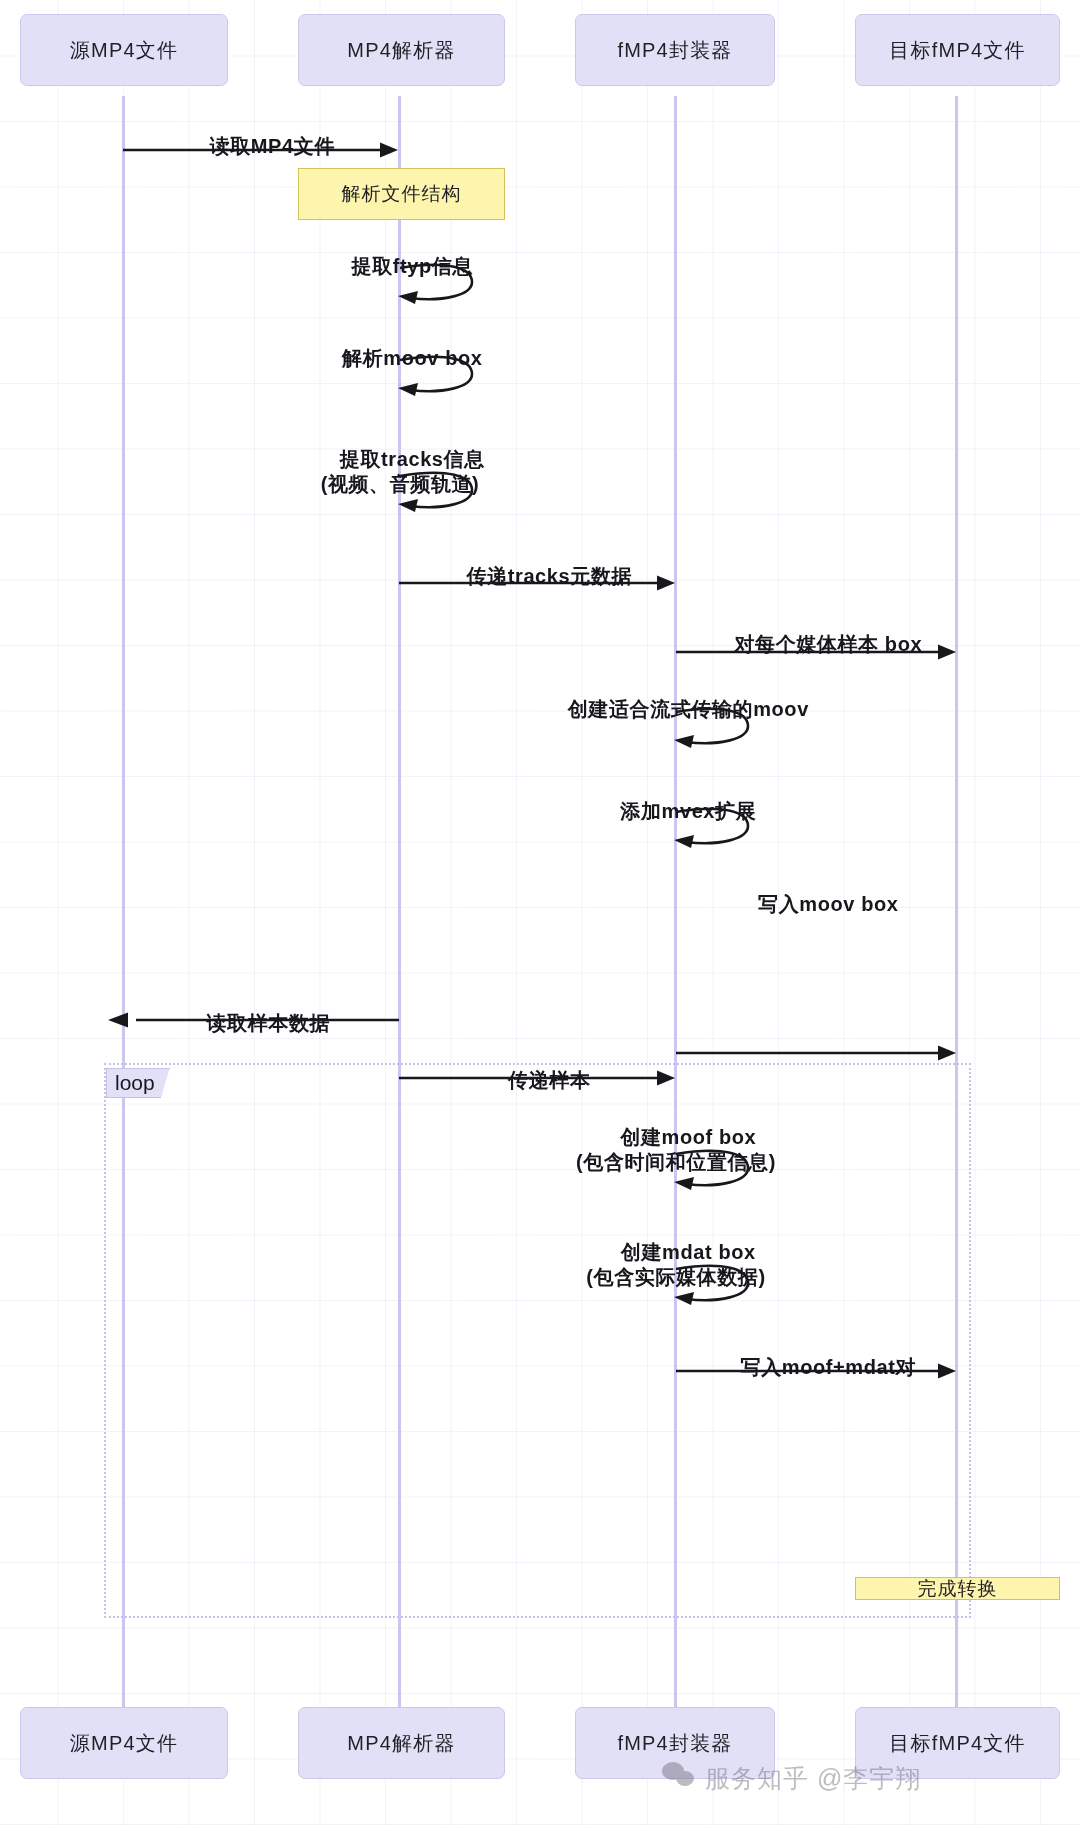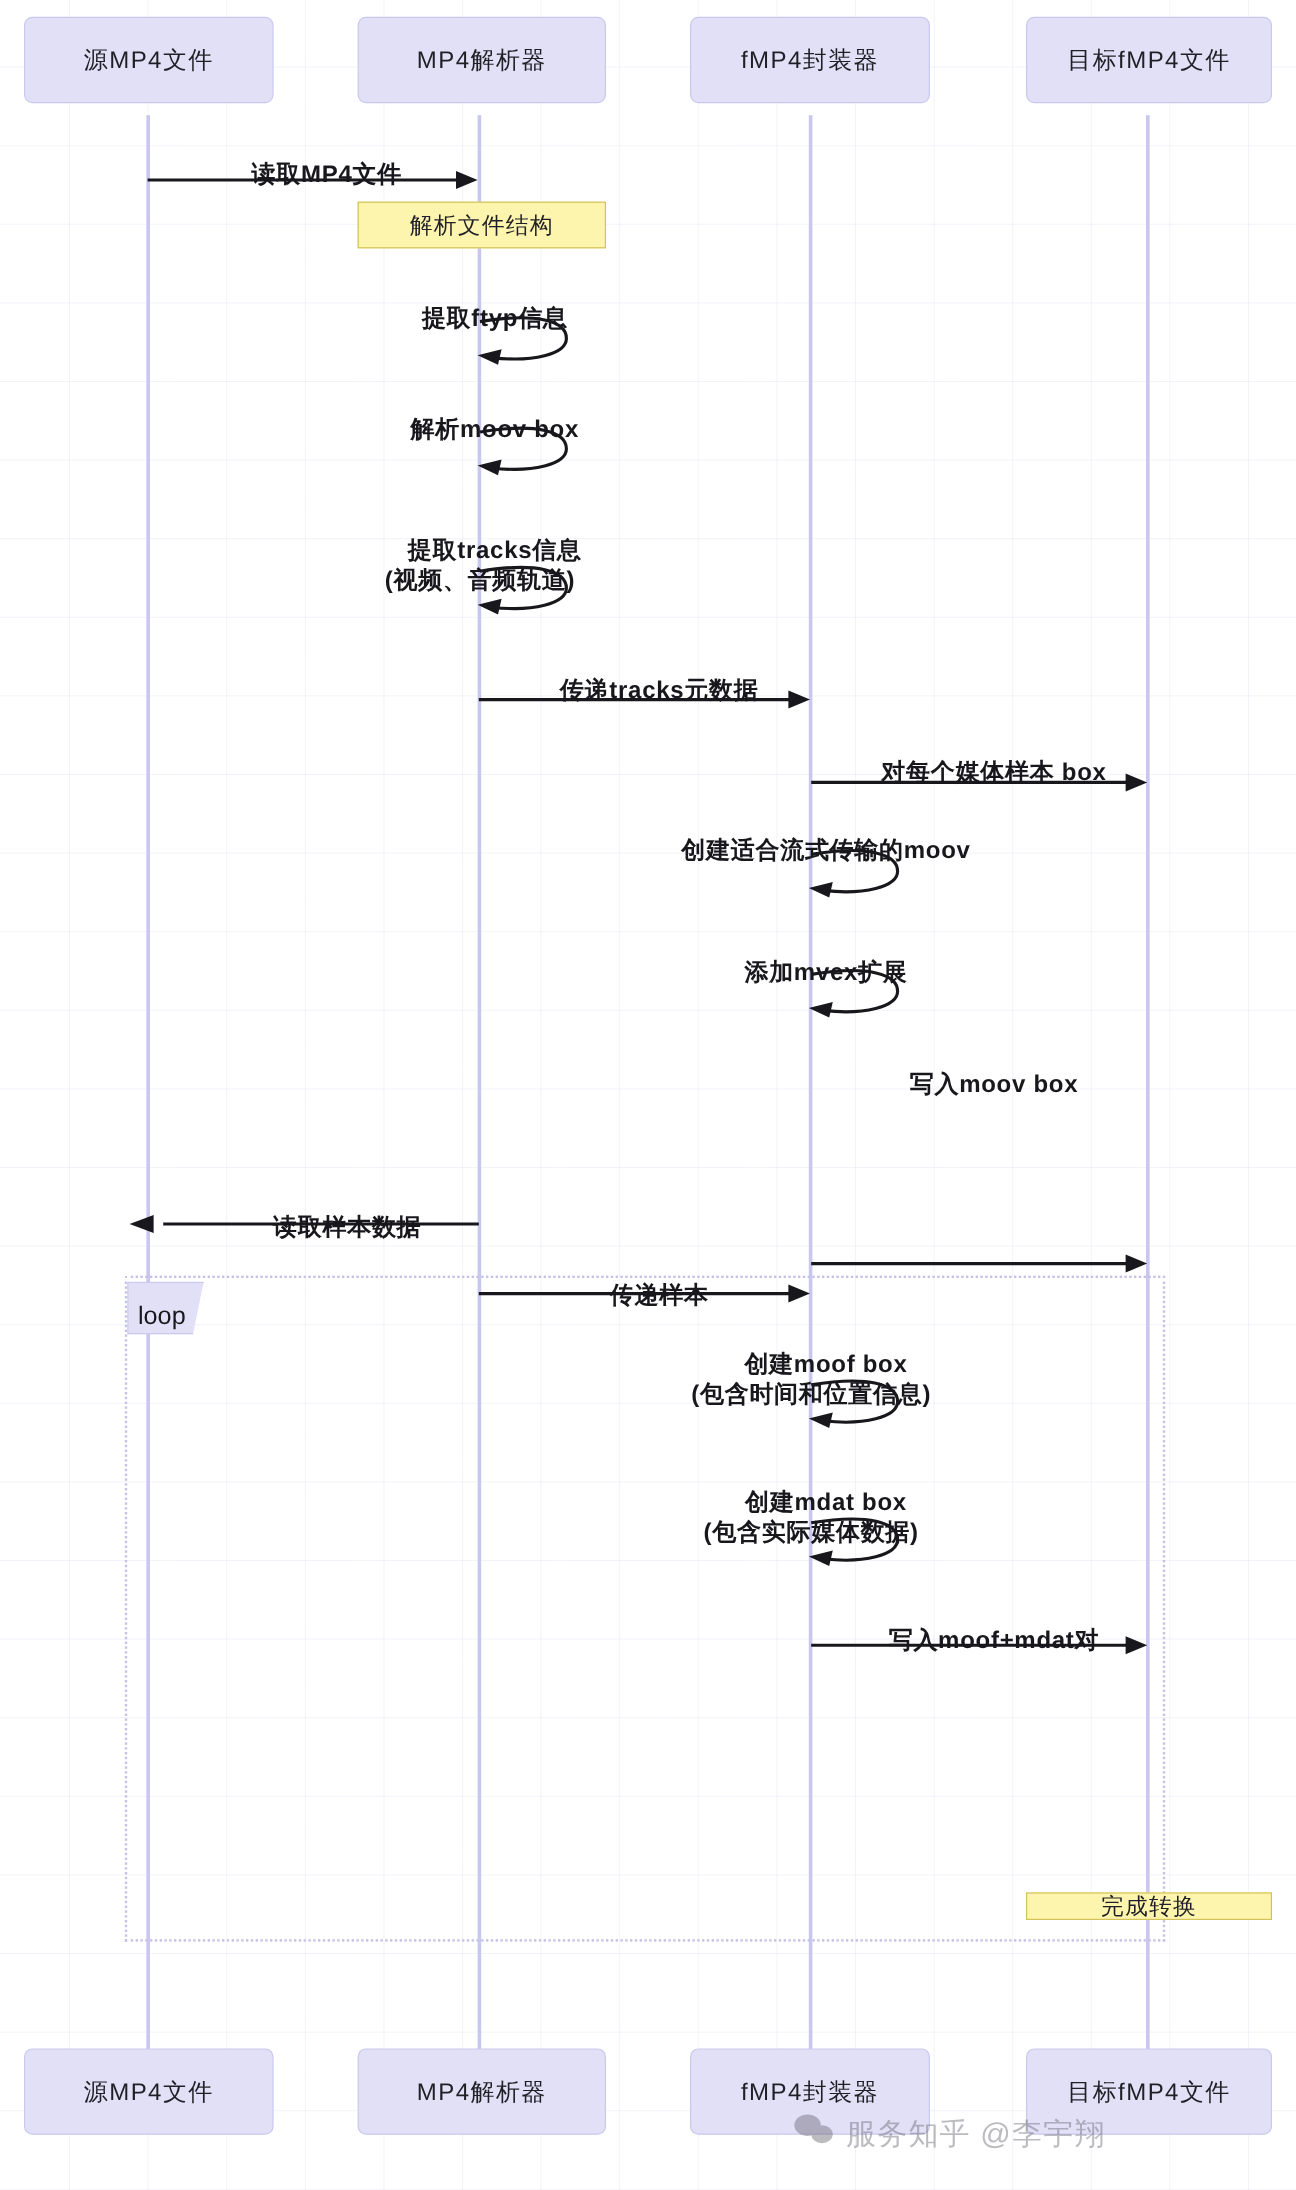--- a/index.html
+++ b/index.html
@@ -85,21 +85,21 @@
     border: 2px dotted #c5c2e8;
     box-sizing: border-box;
     background: transparent;
   }
   .loop-tab {
     position: absolute;
     background: #e2e0f7;
     border: 1px solid #c5c2e8;
     color: #17171c;
     font-size: 21px;
-    padding: 16px 14px 2px 8px;
+    padding: 2px 14px 2px 8px;
     line-height: 1.15;
     clip-path: polygon(0 0, 100% 0, 86% 100%, 0 100%);
   }
   .loop-cond {
     position: absolute;
     font-size: 20px;
     color: #17171c;
     letter-spacing: 0.5px;
     transform: translateX(-50%);
     white-space: pre;
@@ -174,21 +174,21 @@
   </div>
 
   <div class="msg-label" style="left:260px; top:110px;">
     <span>读取MP4文件</span>
   </div>
   <svg class="arrow-svg" style="left:122px; top:142px;" width="284" height="16">
     <line x1="1" y1="8" x2="268" y2="8" stroke="#17171c" stroke-width="2.6"></line>
     <polygon points="276,8 258,0.5 258,15.5" fill="#17171c"></polygon>
   </svg>
 
-  <div class="note" style="left:298px; top:168px; width:207px; height:39px;">
+  <div class="note" style="left:298px; top:168px; width:207px; height:52px;">
     <span>解析文件结构</span>
   </div>
 
   <div class="msg-label" style="left:400px; top:230px;">
     <span>提取ftyp信息</span>
   </div>
   <svg class="arrow-svg" style="left:396px; top:262px;" width="120" height="46">
     <path d="M 4 6 C 52 -2, 76 6, 76 20 C 76 33, 48 40, 14 36" fill="none" stroke="#17171c" stroke-width="2.6"></path>
     <polygon points="2,34 22,29 19,42" fill="#17171c"></polygon>
   </svg>
@@ -243,21 +243,21 @@
   </svg>
 
   <div class="msg-label" style="left:816px; top:868px;">
     <span>写入moov box</span>
   </div>
   <svg class="arrow-svg" style="left:675px; top:1045px;" width="295" height="16">
     <line x1="1" y1="8" x2="272" y2="8" stroke="#17171c" stroke-width="2.6"></line>
     <polygon points="281,8 263,0.5 263,15.5" fill="#17171c"></polygon>
   </svg>
 
-  <div class="msg-label" style="left:277px; top:987px;">
+  <div class="msg-label" style="left:256px; top:987px;">
     <span>读取样本数据</span>
   </div>
   <svg class="arrow-svg" style="left:104px; top:1012px;" width="300" height="16">
     <line x1="32" y1="8" x2="295" y2="8" stroke="#17171c" stroke-width="2.6"></line>
     <polygon points="4,8 24,0.5 24,15.5" fill="#17171c"></polygon>
   </svg>
 
   <div class="msg-label" style="left:537px; top:1044px;">
     <span>传递样本</span>
   </div>

